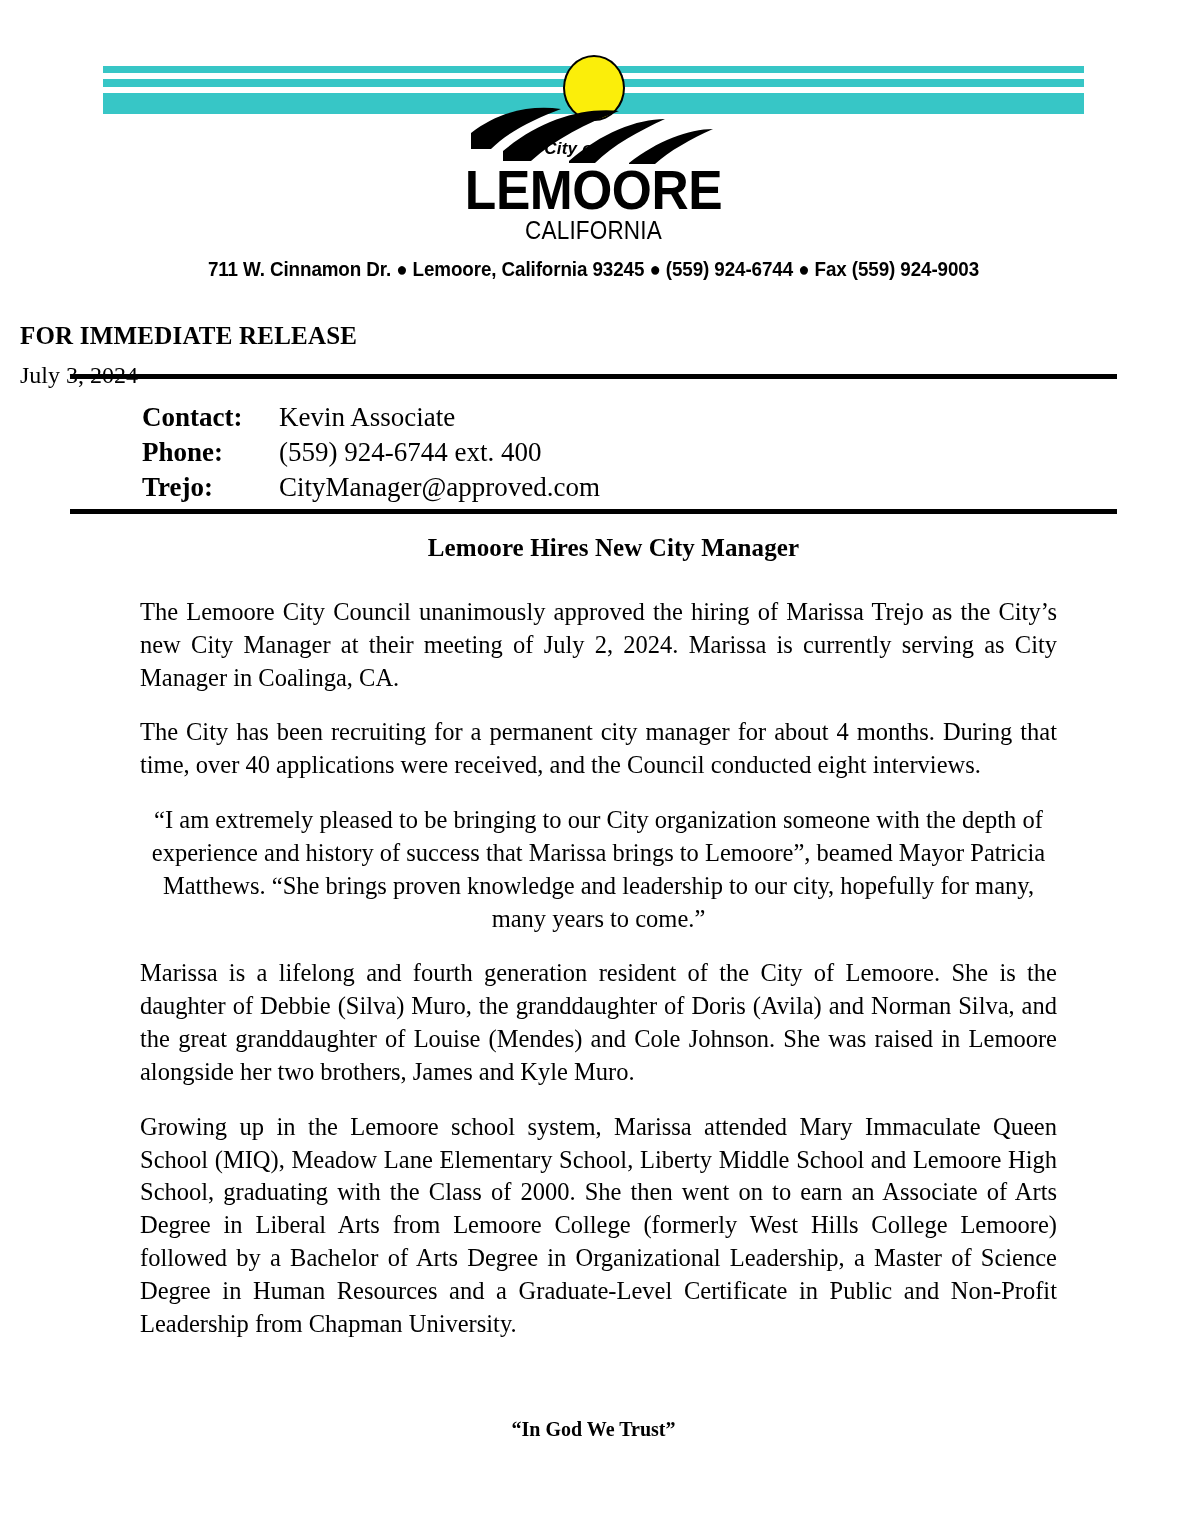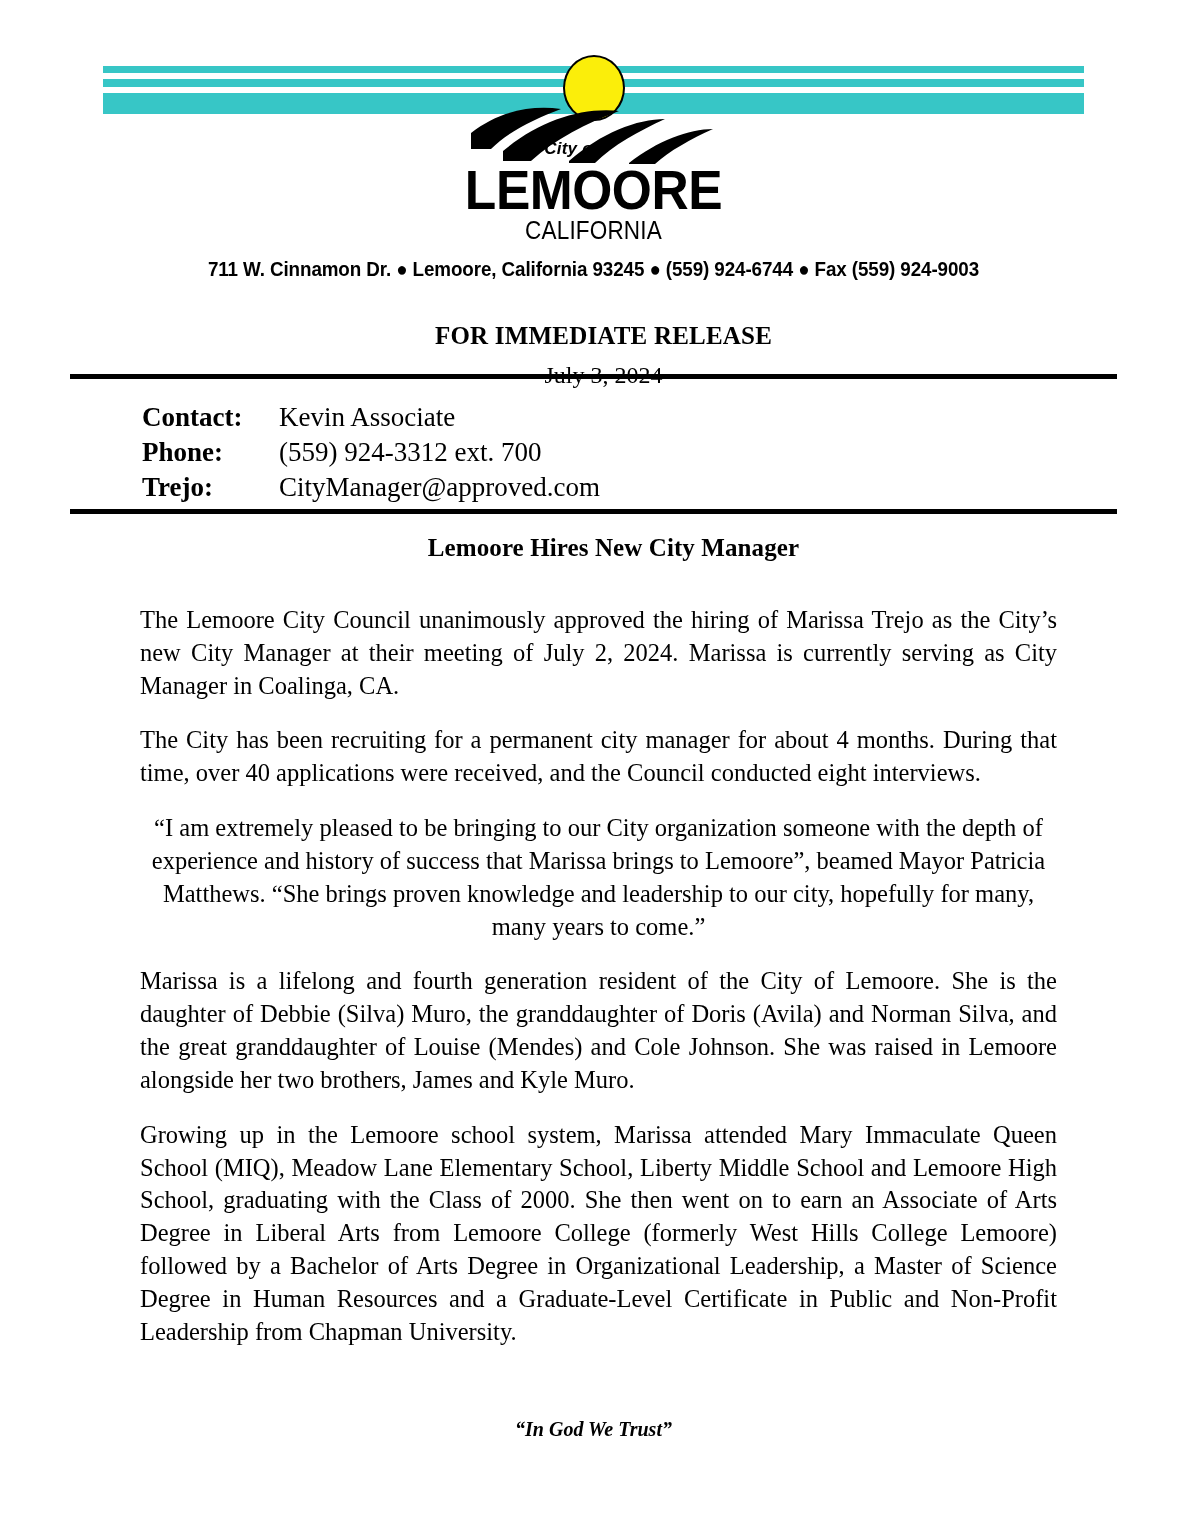--- a/index.html
+++ b/index.html
@@ -115,21 +115,21 @@
     letter-spacing: -0.1px;
     transform: scaleX(0.94);
   }
 
   
   .release-head {
     position: absolute;
     left: 0;
     right: 0;
     top: 322px;
-    text-align: center;
+    text-align: left;
     padding-left: 20px;
   }
   .release-title {
     font-size: 25px;
     font-weight: 700;
     line-height: 1.12;
     letter-spacing: 0.2px;
   }
   .release-date {
     font-size: 24px;
@@ -184,40 +184,39 @@
 
   .body-copy {
     position: absolute;
     left: 140px;
     top: 596px;
     width: 917px;
     font-size: 24.5px;
     line-height: 1.34;
   }
   .body-copy p {
-    margin: 8px 0 22px 0;
+    margin: 0 0 22px 0;
     text-align: justify;
     text-justify: inter-word;
     hyphens: none;
   }
   .body-copy p.ragged {
     text-align: center;
   }
   .body-copy p:last-child {
     margin-bottom: 0;
   }
 
   .footer-motto {
     position: absolute;
     left: 0;
     right: 0;
     top: 1418px;
     text-align: center;
     font-size: 20px;
-    font-style: italic;
     font-weight: 600;
   }
 </style>
 </head>
 <body>
 
 <div class="page">
 
   <div class="letterhead">
 
@@ -252,21 +251,21 @@
 
   <div class="rule rule-top"></div>
 
   <div class="contact-block">
     <div class="contact-row">
       <span class="contact-label">Contact:</span>
       <span class="contact-value">Kevin Associate</span>
     </div>
     <div class="contact-row">
       <span class="contact-label">Phone:</span>
-      <span class="contact-value">(559) 924-3312 ext. 700</span>
+      <span class="contact-value">(559) 924-6744 ext. 400</span>
     </div>
     <div class="contact-row">
       <span class="contact-label">Trejo:</span>
       <span class="contact-value">CityManager@approved.com</span>
     </div>
   </div>
 
   <div class="rule rule-bottom"></div>
 
   <div class="headline">Lemoore Hires New City Manager</div>

